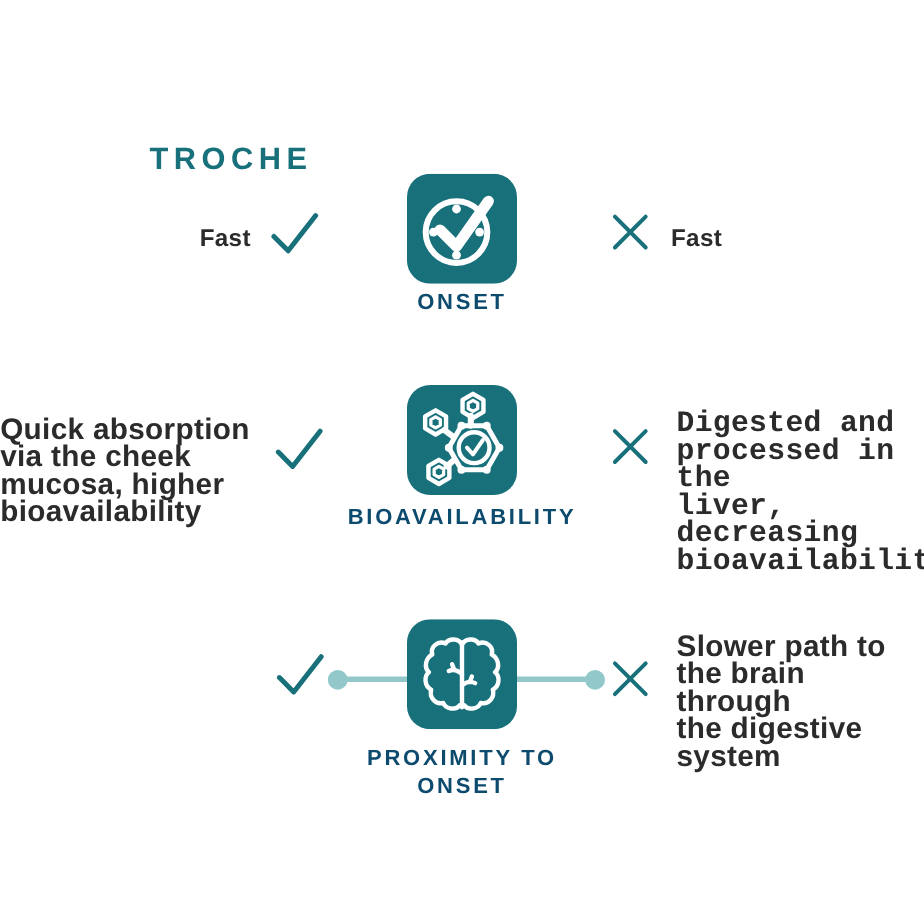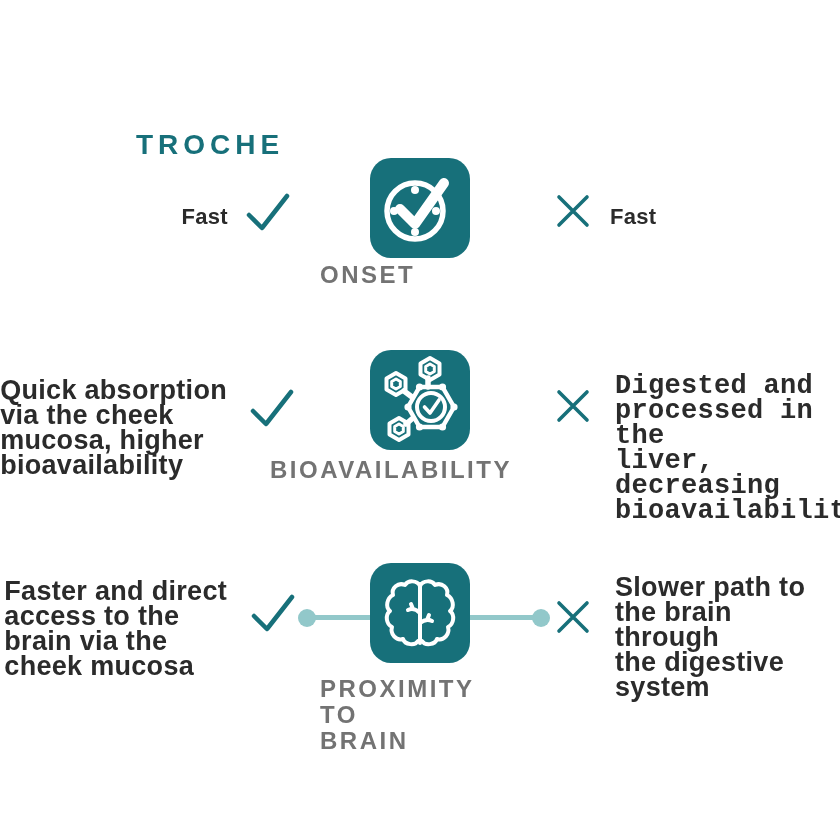--- a/index.html
+++ b/index.html
@@ -25,25 +25,25 @@
     font-size: 27px;
     line-height: 25px;
     letter-spacing: 0.3px;
     color: #2B2B2B;
     white-space: pre-line;
   }
   .row1-text { font-size: 22px; }
   .right-align { text-align: left; }
   .caption {
     font-weight: 800;
-    font-size: 24px;
+    font-size: 20px;
     line-height: 26px;
     letter-spacing: 2.5px;
-    color: #737373;
-    text-align: left;
+    color: #0c4a6e;
+    text-align: center;
     white-space: pre-line;
   }
   .icon-tile { width: 100px; height: 100px; display: block; }
 
   .connector-line {
     height: 5px;
     background: #92C8CA;
     border-radius: 3px;
   }
   .connector-dot {
@@ -134,24 +134,20 @@
     <svg width="34" height="34" viewBox="0 0 34 34">
       <path d="M3 3 L31 31 M31 3 L3 31" fill="none" stroke="#17707A" stroke-width="3.6" stroke-linecap="round"></path>
     </svg>
   </span>
 
   <div class="abs body-text" style="left:615px; top:374px;font-family:Liberation Mono, monospace;">Digested and
 processed in the
 liver, decreasing
 bioavailability</div>
 
-  <div class="abs body-text right-align" style="right:613px; top:579px;">Faster and direct
-access to the
-brain via the
-cheek mucosa</div>
 
   <span class="abs" style="left:251px; top:593px;">
     <svg width="44" height="42" viewBox="0 0 44 42">
       <path d="M3 23 L16 36 L41 4" fill="none" stroke="#17707A" stroke-width="4.5" stroke-linecap="round" stroke-linejoin="round"></path>
     </svg>
   </span>
 
   <div class="abs connector-line" style="left:306px; top:615px; width:66px;"></div>
   <div class="abs connector-dot" style="left:298px; top:609px;"></div>
   <div class="abs connector-line" style="left:468px; top:615px; width:74px;"></div>
@@ -164,21 +160,21 @@
         <path d="M50 23 C47 17 38 17 35 22 C28 19 21 25 23 32 C17 35 15 44 20 48 C15 52 16 61 22 64 C20 71 26 78 33 76 C35 82 45 83 48 78 L50 78"></path>
         <path d="M50 23 C53 17 62 17 65 22 C72 19 79 25 77 32 C83 35 85 44 80 48 C85 52 84 61 78 64 C80 71 74 78 67 76 C65 82 55 83 52 78 L50 78"></path>
         <path d="M50 21 L50 80"></path>
         <path d="M50 50 Q44 44 38 47 M43 46 L41 41"></path>
         <path d="M50 60 Q56 55 62 58 M57 57 L59 52"></path>
       </g>
     </svg>
   </span>
 
   <div class="abs caption" style="left:320px; top:676px; width:200px;">PROXIMITY TO
-BRAIN</div>
+ONSET</div>
 
   <span class="abs" style="left:556px; top:600px;">
     <svg width="34" height="34" viewBox="0 0 34 34">
       <path d="M3 3 L31 31 M31 3 L3 31" fill="none" stroke="#17707A" stroke-width="3.6" stroke-linecap="round"></path>
     </svg>
   </span>
 
   <div class="abs body-text" style="left:615px; top:575px;">Slower path to
 the brain through
 the digestive

